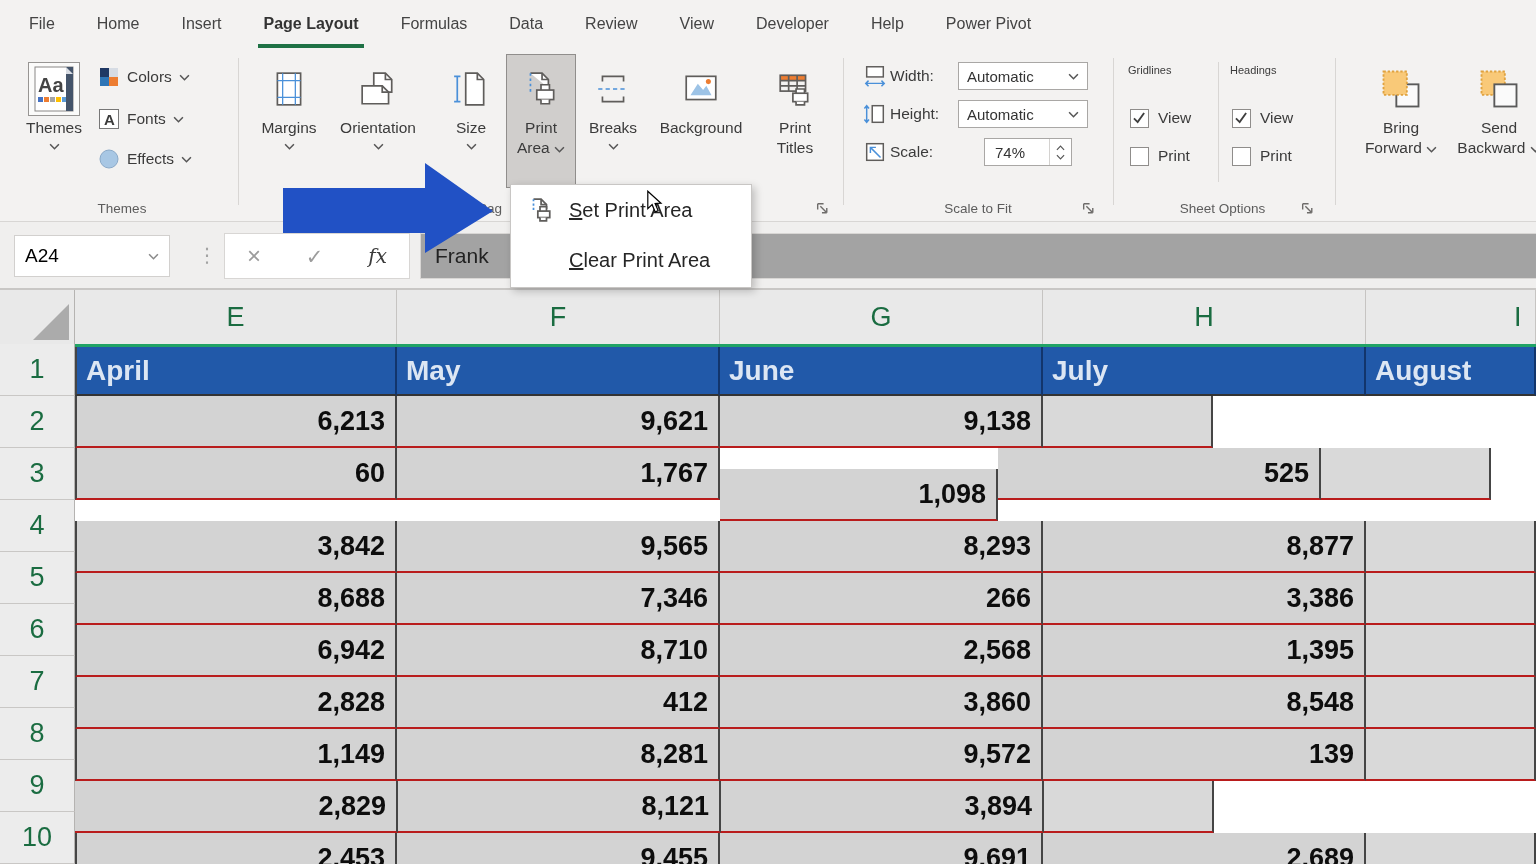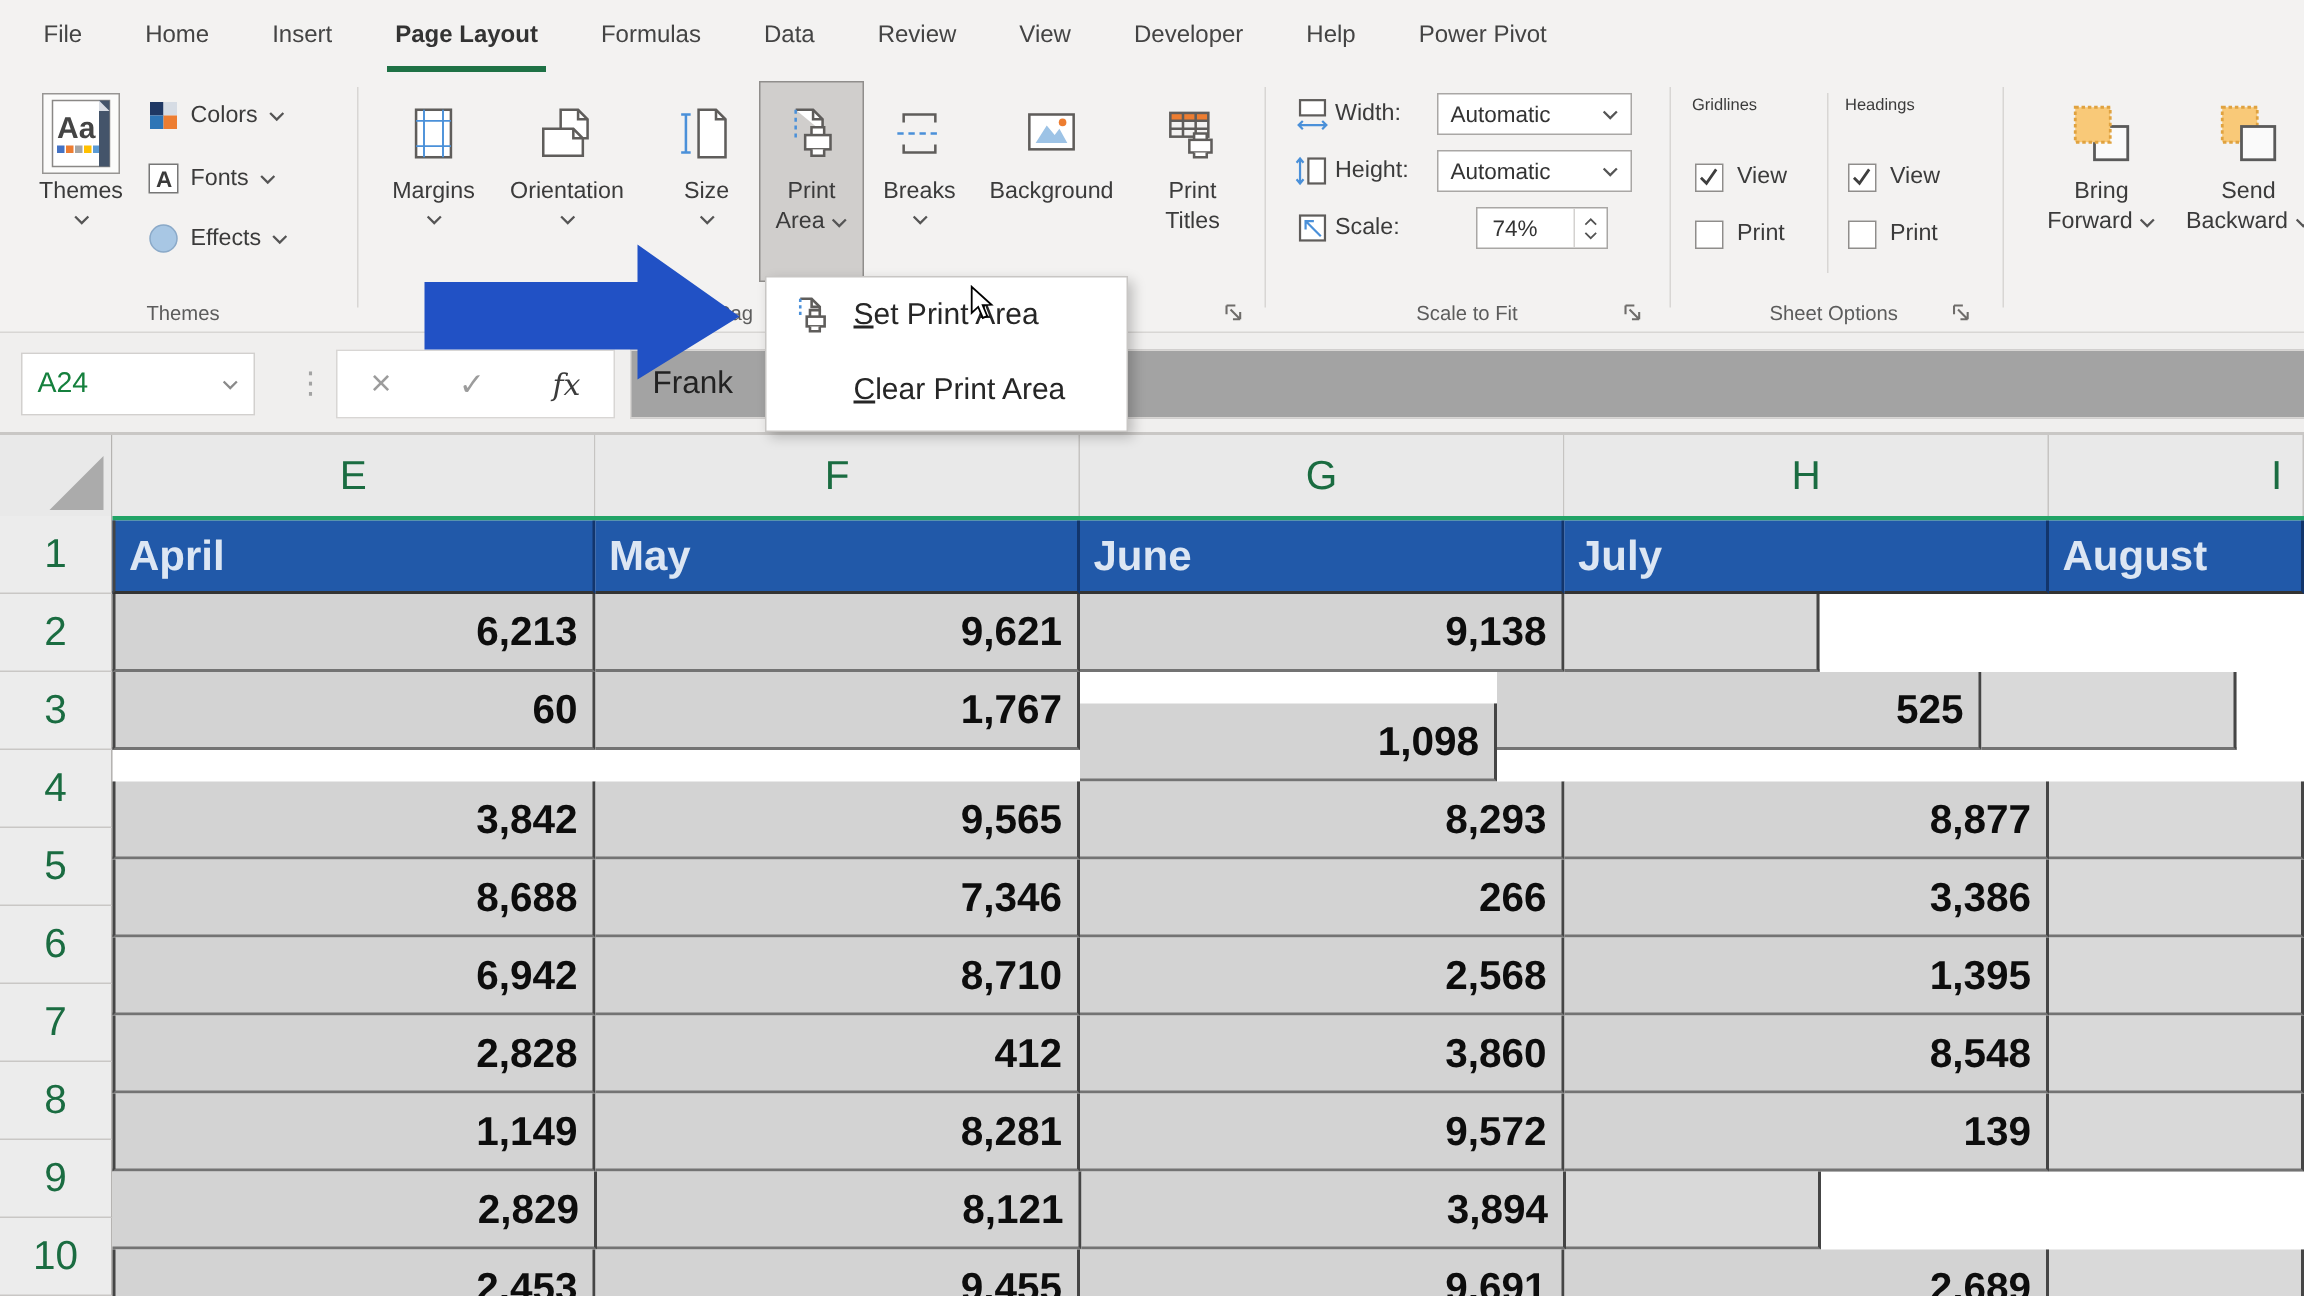--- a/index.html
+++ b/index.html
@@ -50,21 +50,21 @@
   .spinbtns svg{width:9px;height:6px;stroke:#555;fill:none;stroke-width:1.3;}
   
   .shhead{position:absolute;font-size:11px;color:#3b3b3b;}
   .ckrow{position:absolute;display:flex;align-items:center;gap:9px;height:24px;}
   .ckbox{width:19px;height:19px;background:#fff;border:1px solid #8f8d8b;display:flex;align-items:center;justify-content:center;box-sizing:border-box;}
   .ckbox svg{width:13px;height:12px;stroke:#3f3f3f;stroke-width:2;fill:none;}
   .cklabel{font-size:15.5px;color:#3b3b3b;}
   .shdivider{position:absolute;width:1px;background:#d8d6d4;}
   
   .fbar{position:absolute;top:222px;height:68px;left:0;right:0;background:#f0efee;border-bottom:2px solid #c9c7c5;box-sizing:border-box;}
-  .namebox{position:absolute;left:14px;top:13px;width:156px;height:42px;background:#fff;border:1px solid #d2d0ce;display:flex;align-items:center;padding:0 10px;font-size:19px;color:#15803d;box-sizing:border-box;}
+  .namebox{position:absolute;left:14px;top:13px;width:156px;height:42px;background:#fff;border:1px solid #d2d0ce;display:flex;align-items:center;padding:0 10px;font-size:19px;color:#000000;box-sizing:border-box;}
   .namebox .chev{margin-left:auto;stroke:#8a8a8a;}
   .fdots{position:absolute;left:197px;top:21px;color:#a3a3a3;font-size:20px;}
   .fxbox{position:absolute;left:224px;top:11px;width:186px;height:46px;background:#fff;border:1px solid #d8d6d4;display:flex;align-items:center;justify-content:space-between;padding:0 22px;box-sizing:border-box;}
   .fx-x{color:#9c9c9c;font-size:24px;line-height:1;}
   .fx-check{color:#9c9c9c;font-size:21px;line-height:1;}
   .fx-fx{font-family:"DejaVu Serif",serif;font-style:italic;font-size:20px;color:#3b3b3b;}
   .finput{position:absolute;left:420px;top:11px;right:0;height:46px;background:#a3a3a3;border:1px solid #d8d6d4;border-right:none;display:flex;align-items:center;padding-left:14px;font-size:21px;color:#222;box-sizing:border-box;}
   
   .grid{position:absolute;top:290px;left:0;width:1536px;height:574px;background:#fff;}
   .corner{position:absolute;left:0;top:0;width:75px;height:54px;background:#e9e9e9;border-right:1px solid #b5b3b1;box-sizing:border-box;}
@@ -73,21 +73,21 @@
   .colhead{height:54px;display:flex;align-items:center;justify-content:center;background:#e9e9e9;border-right:1px solid #c6c4c2;font-size:27px;color:#1a6c41;box-sizing:border-box;}
   .colhead.col-i{justify-content:flex-start;padding-left:148px;}
   .rowheads{position:absolute;left:0;top:54px;width:75px;}
   .rowhead{width:75px;height:52px;display:flex;align-items:center;justify-content:center;background:#ececec;border-bottom:1px solid #c9c7c5;border-right:1px solid #b5b3b1;font-size:27px;color:#1a6c41;box-sizing:border-box;}
   .sheet{position:absolute;left:75px;top:54px;}
   .row{display:flex;box-sizing:border-box;}
   .row.month-row{border-top:3px solid var(--selection-green);}
   .cell{height:52px;display:flex;align-items:center;box-sizing:border-box;}
   .month-row .cell{height:49px;}
   .cell.month{background:var(--header-blue);border-right:2px solid rgba(8,24,58,0.55);border-bottom:2px solid #333;color:#dce6f3;font-weight:700;font-size:28px;padding-left:9px;}
-  .cell.data{background:var(--cell-fill);border-right:2px solid #454545;border-bottom:2px solid #737373;color:#0d0d0d;font-weight:700;font-size:27px;justify-content:flex-end;padding-right:10px;}
+  .cell.data{background:var(--cell-fill);border-right:2px solid #454545;border-bottom:2px solid #b91c1c;color:#0d0d0d;font-weight:700;font-size:27px;justify-content:flex-end;padding-right:10px;}
   .cell.first{border-left:2px solid #454545;}
   .cell.coli{background:#d9d9d9;}
   
   .menu{position:absolute;left:510px;top:184px;width:242px;height:104px;background:#fff;border:1px solid #c8c6c4;box-shadow:3px 3px 8px rgba(0,0,0,0.22);z-index:50;box-sizing:border-box;}
   .mi{height:50px;display:flex;align-items:center;font-size:20px;color:#262626;}
   .mi .mic{width:58px;display:flex;justify-content:center;}
   .mi.no-icon{padding-left:58px;}
   .mi u{text-decoration:underline;}
   
   .arrow-overlay{position:absolute;left:0;top:0;z-index:40;pointer-events:none;}

